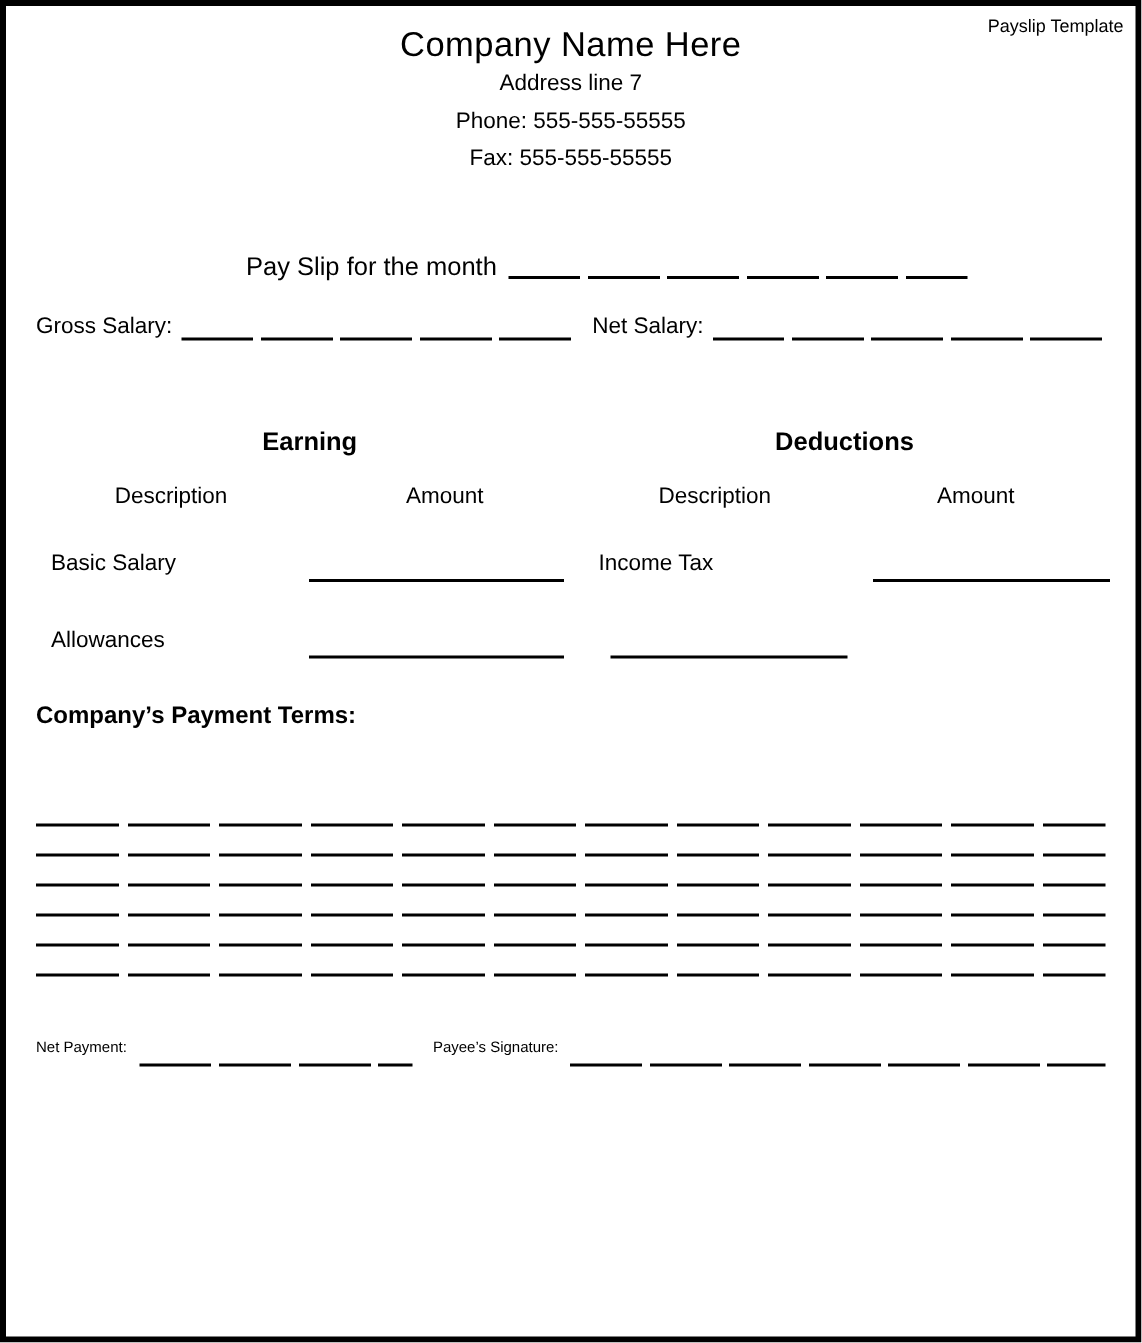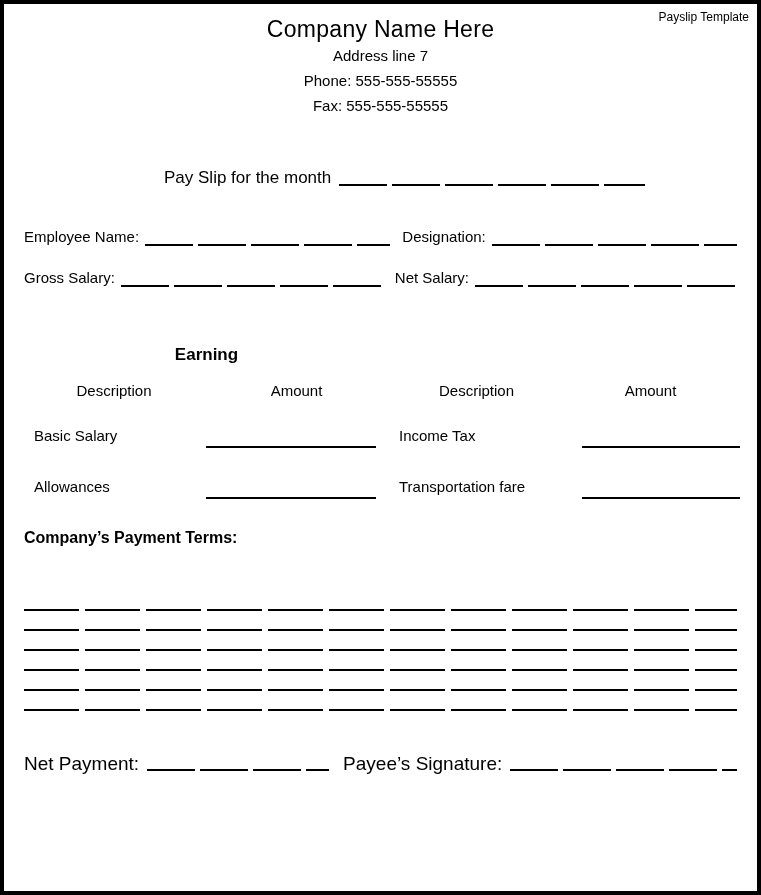--- a/index.html
+++ b/index.html
@@ -106,21 +106,21 @@
   }
   .terms-lines { margin-top: 62px; }
   .blank-line {
     height: 2px;
     margin-bottom: 18px;
     background: repeating-linear-gradient(90deg, #000 0 55px, transparent 55px 61px);
   }
   .footer-row {
     display: flex;
     margin-top: 42px;
-    font-size: 19px;
+    font-size: 10px;
     white-space: nowrap;
     height: 20px;
   }
   .footer-row .label { margin-right: 8px; }
   .net-payment-line { width: 182px; margin-right: 14px; }
   .signature-line { flex: 1; }
 </style>
 </head>
 <body>
 
@@ -131,55 +131,49 @@
   <div class="company-name">Company Name Here</div>
   <div class="addr-line">Address line 7</div>
   <div class="addr-line">Phone: 555-555-55555</div>
   <div class="addr-line">Fax: 555-555-55555</div>
 
   <div class="payslip-row">
     <span>Pay Slip for the month</span>
     <span class="fill-line"></span>
   </div>
 
-  <div class="field-row" id="row-employee">
-    <span class="label">Employee Name:</span>
-    <span class="fill-line grow half-gap"></span>
-    <span class="label">Designation:</span>
-    <span class="fill-line grow"></span>
-  </div>
 
   <div class="field-row">
     <span class="label">Gross Salary:</span>
     <span class="fill-line grow half-gap"></span>
     <span class="label">Net Salary:</span>
     <span class="fill-line grow"></span>
   </div>
 
 
   <div class="table-section">
     <div class="tbl-grid">
       <div class="tbl-heading span2">Earning</div>
+      <div class="tbl-heading span2">Deductions</div>
     </div>
     <div class="tbl-grid tbl-colhead">
       <div>Description</div>
       <div>Amount</div>
       <div>Description</div>
       <div>Amount</div>
     </div>
     <div class="tbl-grid tbl-row">
       <div class="desc">Basic Salary</div>
       <div class="solid-line amt-line"></div>
       <div class="desc">Income Tax</div>
       <div class="solid-line amt-line right"></div>
     </div>
     <div class="tbl-grid tbl-row">
       <div class="desc">Allowances</div>
       <div class="solid-line amt-line"></div>
-      <div class="desc">Transportation fare</div>
       <div class="solid-line amt-line right"></div>
     </div>
   </div>
 
   <div class="terms-heading">Company’s Payment Terms:</div>
 
   <div class="terms-lines">
     <div class="blank-line"></div>
   <div class="blank-line"></div>
       <div class="blank-line"></div>

